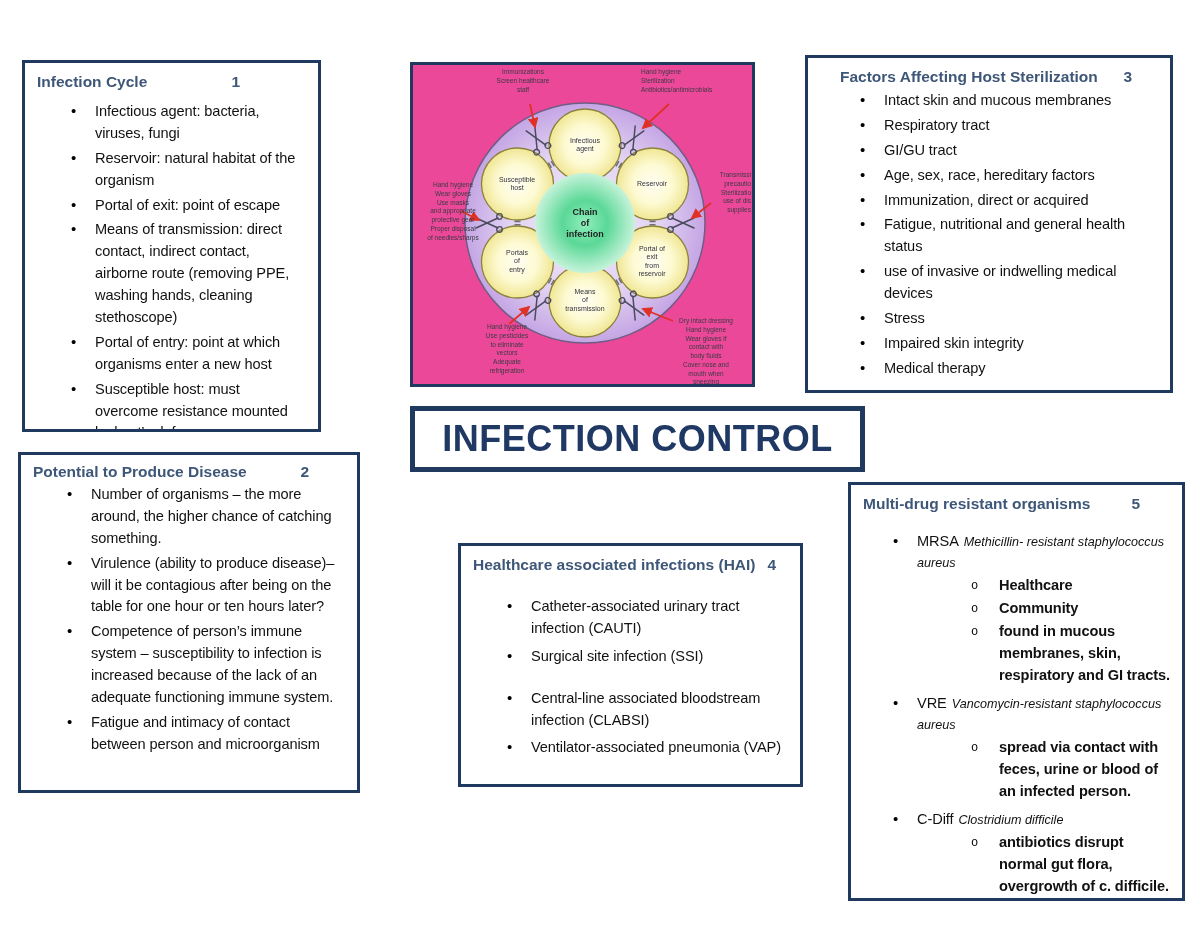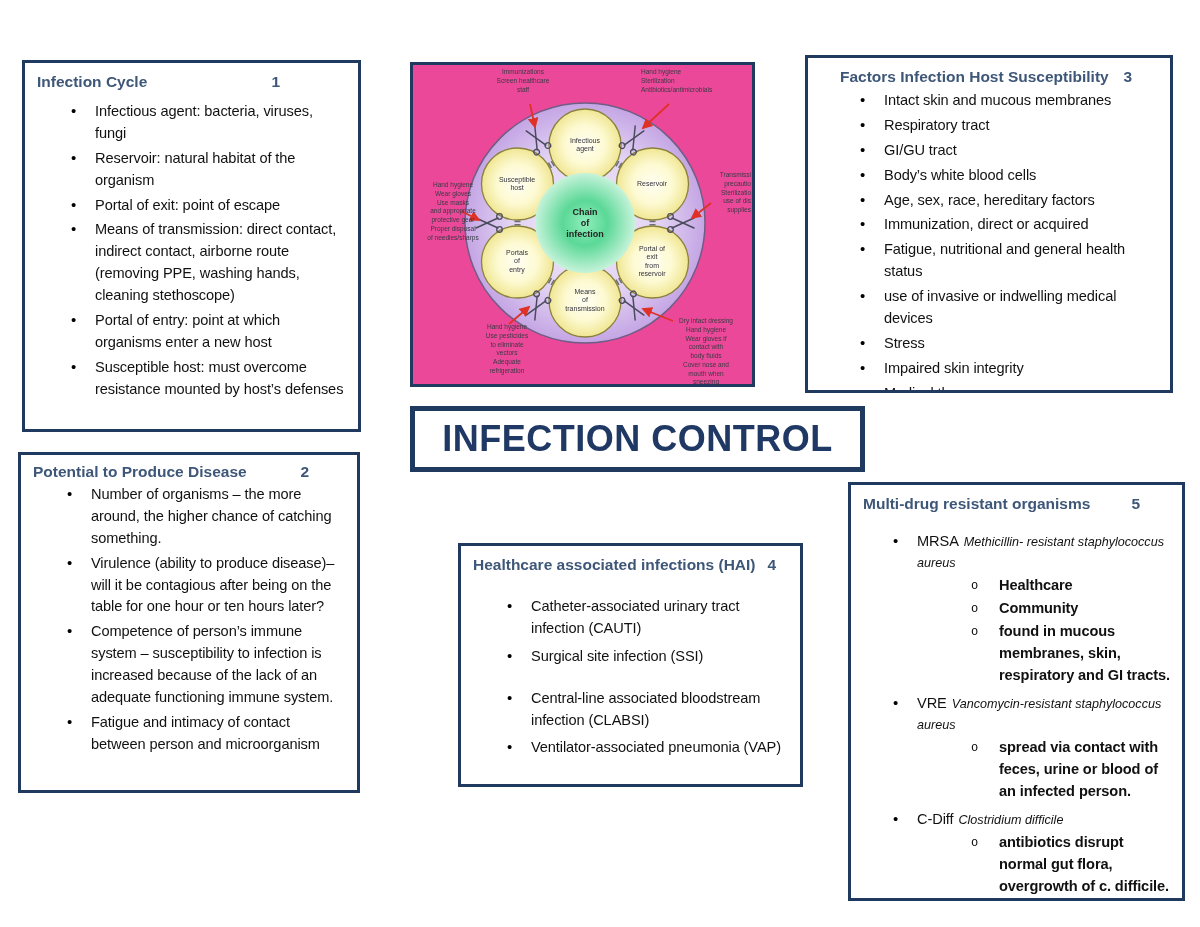--- a/index.html
+++ b/index.html
@@ -33,21 +33,21 @@
   .sc line{stroke:#4b4b5e;stroke-width:1.5;stroke-linecap:round;}
   .sc circle{fill:none;stroke:#4b4b5e;stroke-width:1.3;}
   .coil{stroke:#6f6f78;stroke-width:6;stroke-dasharray:1.6 1.7;}
   .arrow{stroke:#e03127;stroke-width:1.8;}
 </style>
 </head>
 <body>
 
 <div class="page">
 
-  <div class="panel box" style="left:22px;top:60px;width:339px;height:372px;">
+  <div class="panel box" style="left:22px;top:60px;width:299px;height:372px;">
     <div class="hdr">
       <span>Infection Cycle</span>
       <span class="num" style="margin-right:66px;">1</span>
     </div>
     <ul style="margin-top:10px;">
       <li>Infectious agent: bacteria, viruses, fungi</li>
       <li>Reservoir: natural habitat of the organism</li>
       <li>Portal of exit: point of escape</li>
       <li>Means of transmission: direct contact, indirect contact, airborne route (removing PPE, washing hands, cleaning stethoscope)</li>
       <li>Portal of entry: point at which organisms enter a new host</li>
@@ -63,28 +63,27 @@
     <ul style="margin-top:3px;">
       <li><span class="b">Number of organisms</span><span> – the more around, the higher chance of catching something.</span></li>
       <li><span class="b">Virulence (ability to produce disease)</span><span>– will it be contagious after being on the table for one hour or ten hours later?</span></li>
       <li><span class="b">Competence of person’s immune system</span><span> – susceptibility to infection is increased because of the lack of an adequate functioning immune system.</span></li>
       <li><span class="b">Fatigue and intimacy of contact between person and microorganism</span><span></span></li>
     </ul>
   </div>
 
   <div class="panel box" style="left:805px;top:55px;width:368px;height:338px;">
     <div class="hdr" style="padding-left:20px;">
-      <span>Factors Infection Host Susceptibility</span>
+      <span>Factors Affecting Host Sterilization</span>
       <span class="num" style="margin-right:26px;">3</span>
     </div>
     <ul style="margin-top:4px;padding-left:38px;">
       <li>Intact skin and mucous membranes</li>
       <li>Respiratory tract</li>
       <li>GI/GU tract</li>
-      <li>Body’s white blood cells</li>
       <li>Age, sex, race, hereditary factors</li>
       <li>Immunization, direct or acquired</li>
       <li>Fatigue, nutritional and general health status</li>
       <li>use of invasive or indwelling medical devices</li>
       <li>Stress</li>
       <li>Impaired skin integrity</li>
       <li>Medical therapy</li>
     </ul>
   </div>
 

